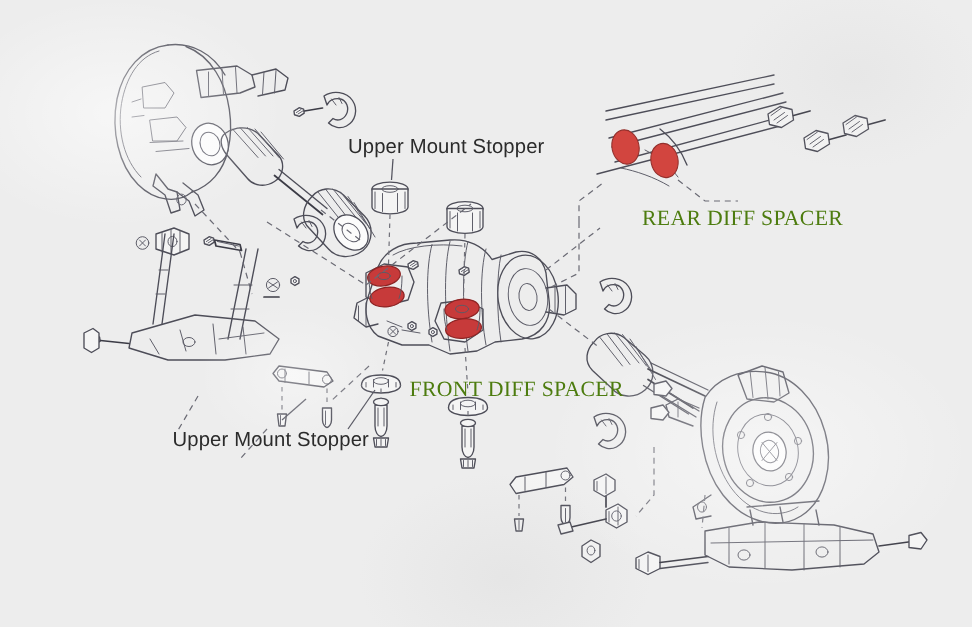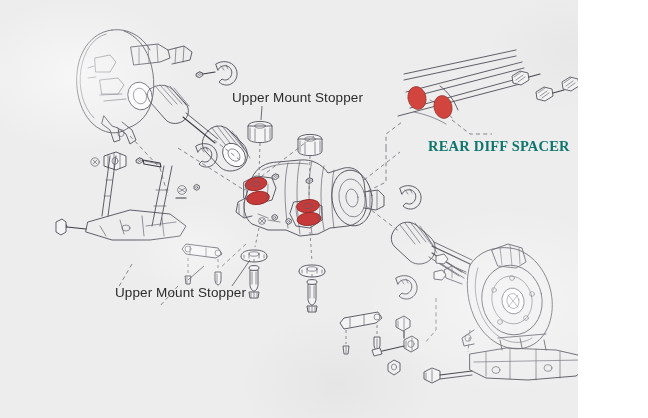--- a/index.html
+++ b/index.html
@@ -2,21 +2,21 @@
 <html><head>
 <meta charset="utf-8">
 <style>
   html, body {
     margin: 0;
     padding: 0;
     background: #ffffff;
   }
   #diagram-root {
     position: relative;
-    width: 578px;
+    width: 648px;
     height: 418px;
     overflow: hidden;
     background: #ededed;
     font-family: "Liberation Sans", sans-serif;
   }
   #diagram-svg {
     position: absolute;
     left: 0;
     top: 0;
     width: 648px;
@@ -42,23 +42,23 @@
   }
   .lbl-sans {
     font-family: "Liberation Sans", sans-serif;
     font-size: 13.5px;
     letter-spacing: 0.1px;
     color: #2b2b2b;
   }
   .lbl-serif-bold {
     font-family: "Liberation Serif", serif;
     font-size: 14.5px;
-    font-weight: bold;
+    font-weight: normal;
     letter-spacing: 0.2px;
-    color: #0f766e;
+    color: #4d7c0f;
   }
   #lbl-upper { left: 232px; top: 90px; }
   #lbl-lower { left: 115px; top: 285px; }
   #lbl-front { left: 273px; top: 252px; }
   #lbl-rear  { left: 428px; top: 138px; }
 </style>
 </head>
 <body>
 
 <div id="diagram-root">
@@ -452,16 +452,17 @@
     </g>
 
   </svg>
 
   <div class="paper-noise"></div>
 
   <div id="lbl-upper" class="lbl lbl-sans">Upper Mount Stopper</div>
 
   <div id="lbl-lower" class="lbl lbl-sans">Upper Mount Stopper</div>
 
+  <div id="lbl-front" class="lbl lbl-serif-bold">FRONT DIFF SPACER</div>
 
   <div id="lbl-rear" class="lbl lbl-serif-bold">REAR DIFF SPACER</div>
 
 </div>
 
 </body></html>

